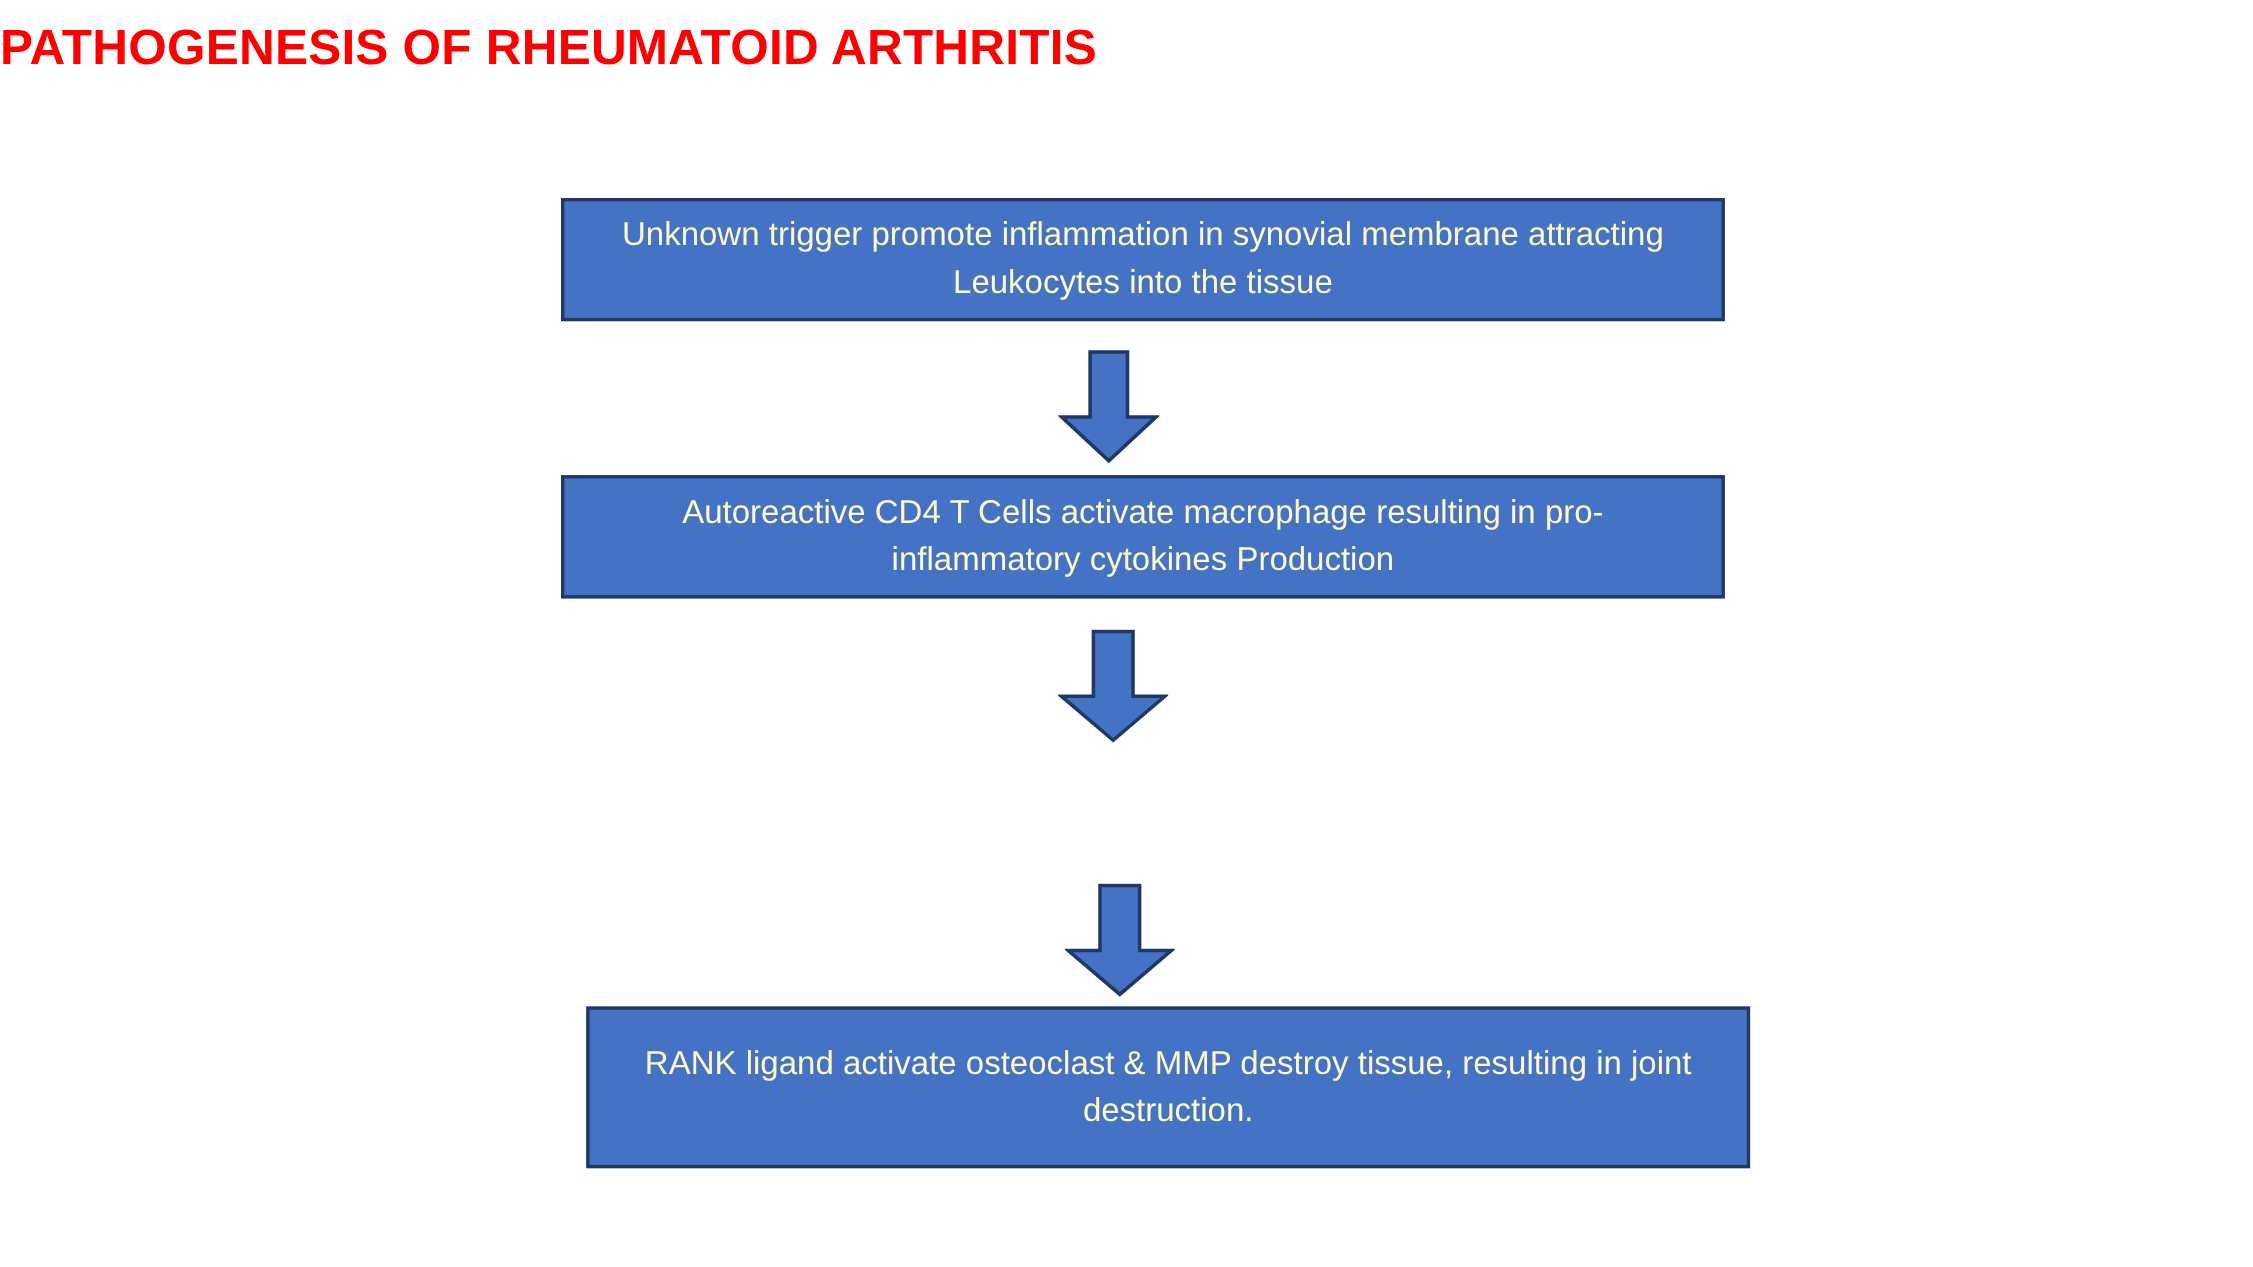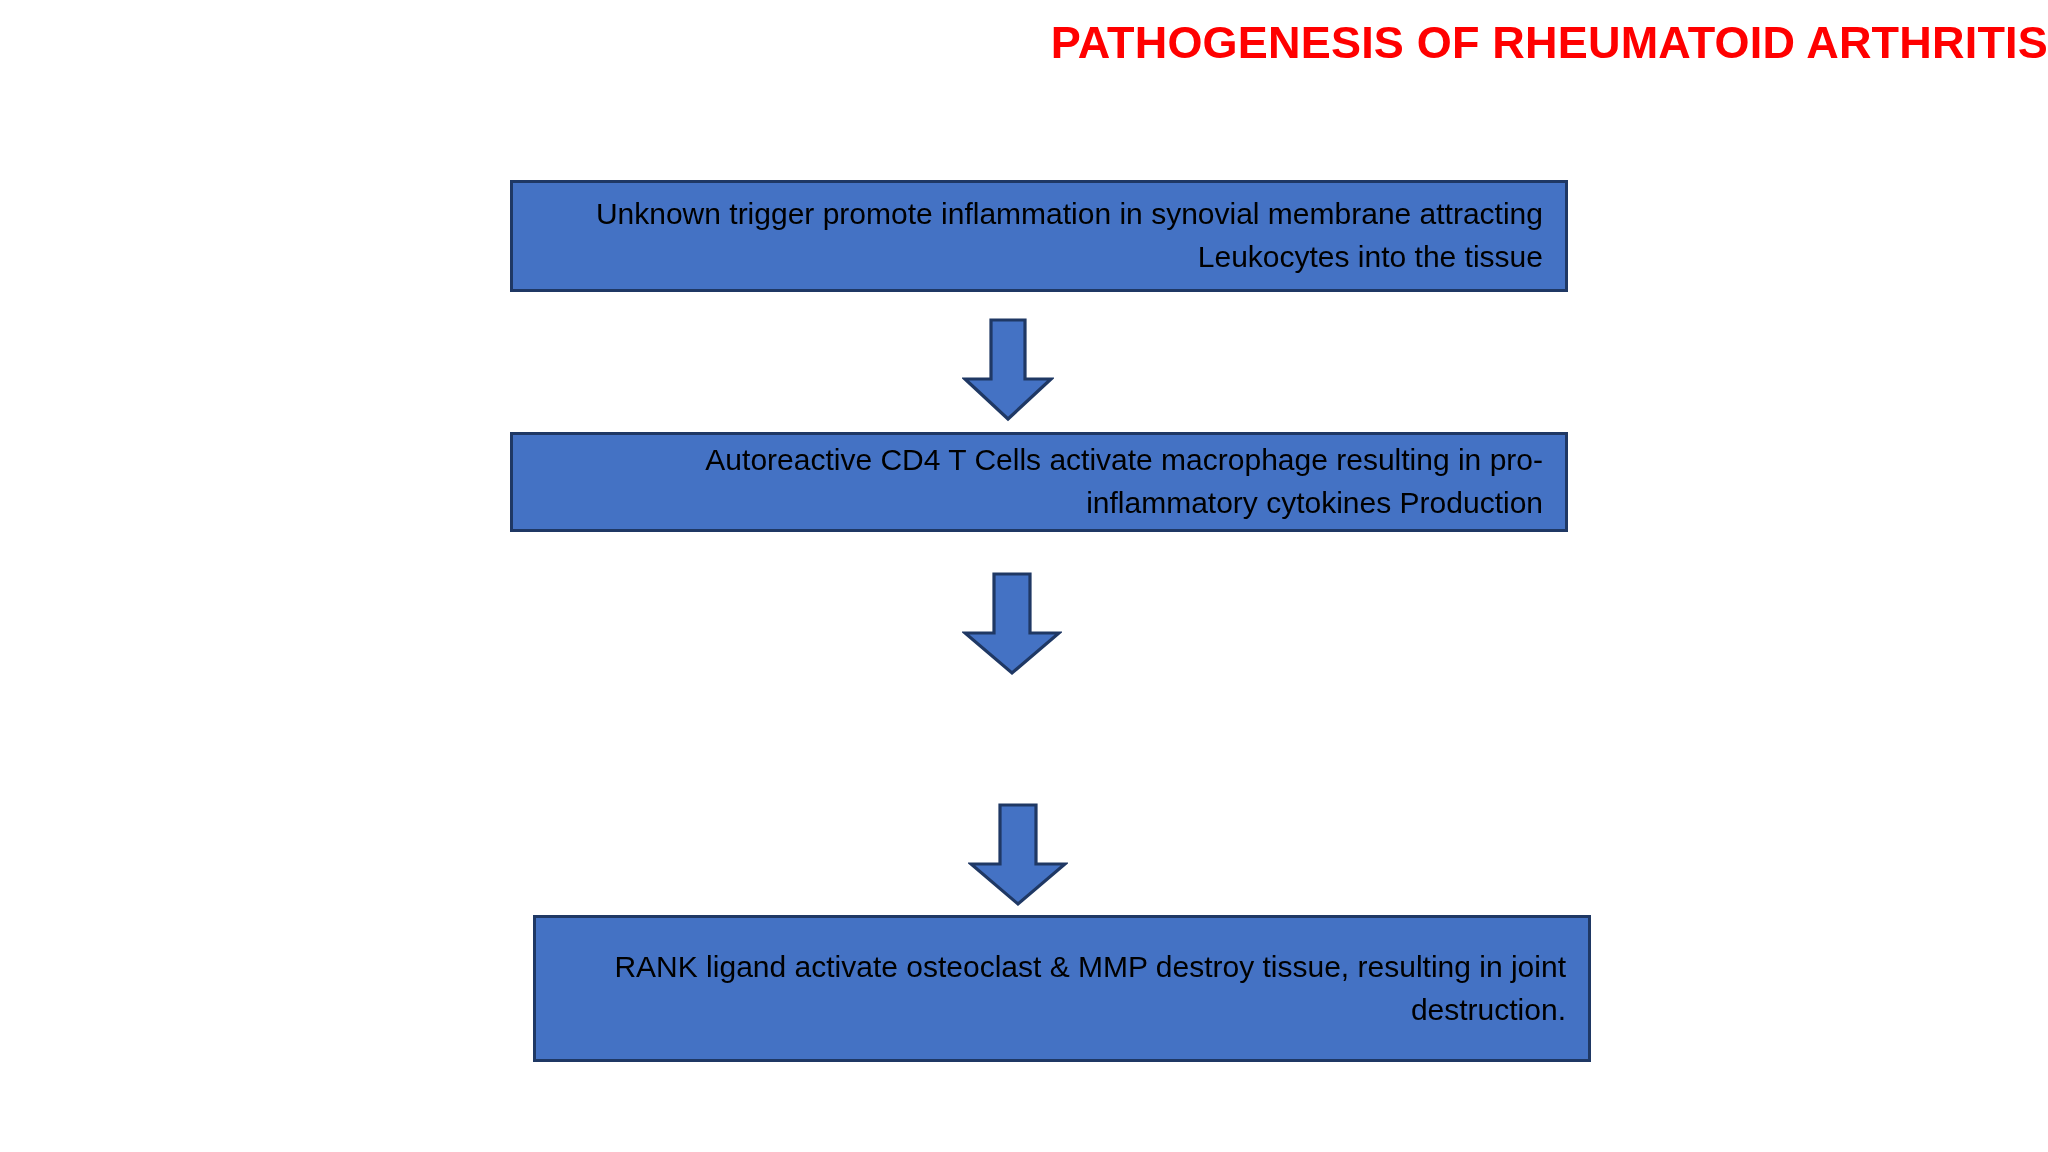--- a/index.html
+++ b/index.html
@@ -23,54 +23,54 @@
     width: 2048px;
     height: 1152px;
   }
 
   
   .diagram-title {
     position: absolute;
     left: 0;
     top: 16px;
     width: 2048px;
-    text-align: right;
+    text-align: left;
     font-size: 45px;
     font-weight: bold;
     letter-spacing: 0.2px;
     color: #FF0000;
     white-space: nowrap;
     line-height: 1.2;
   }
 
   
   .flow-box {
     position: absolute;
     left: 510px;
     width: 1058px;
     box-sizing: border-box;
     background: #4472C4;
     border: 3px solid #1F3864;
-    color: #000000;
+    color: #fef9c3;
     display: flex;
     align-items: center;
     justify-content: center;
-    text-align: right;
+    text-align: center;
     font-size: 30px;
     font-weight: normal;
     line-height: 1.42;
     padding: 4px 22px;
   }
   .flow-box .box-text {
     display: block;
     width: 100%;
   }
 
   #box-1 { top: 180px;  height: 112px; }
-  #box-2 { top: 432px;  height: 100px; }
+  #box-2 { top: 432px;  height: 112px; }
   #box-3 { top: 680px;  height: 116px; }
   #box-4 { top: 915px;  height: 147px; margin-left: 23px; }
 
   
   .flow-arrow {
     position: absolute;
     width: 92px;
     height: 104px;
   }
   .flow-arrow svg { display: block; width: 100%; height: 100%; }

